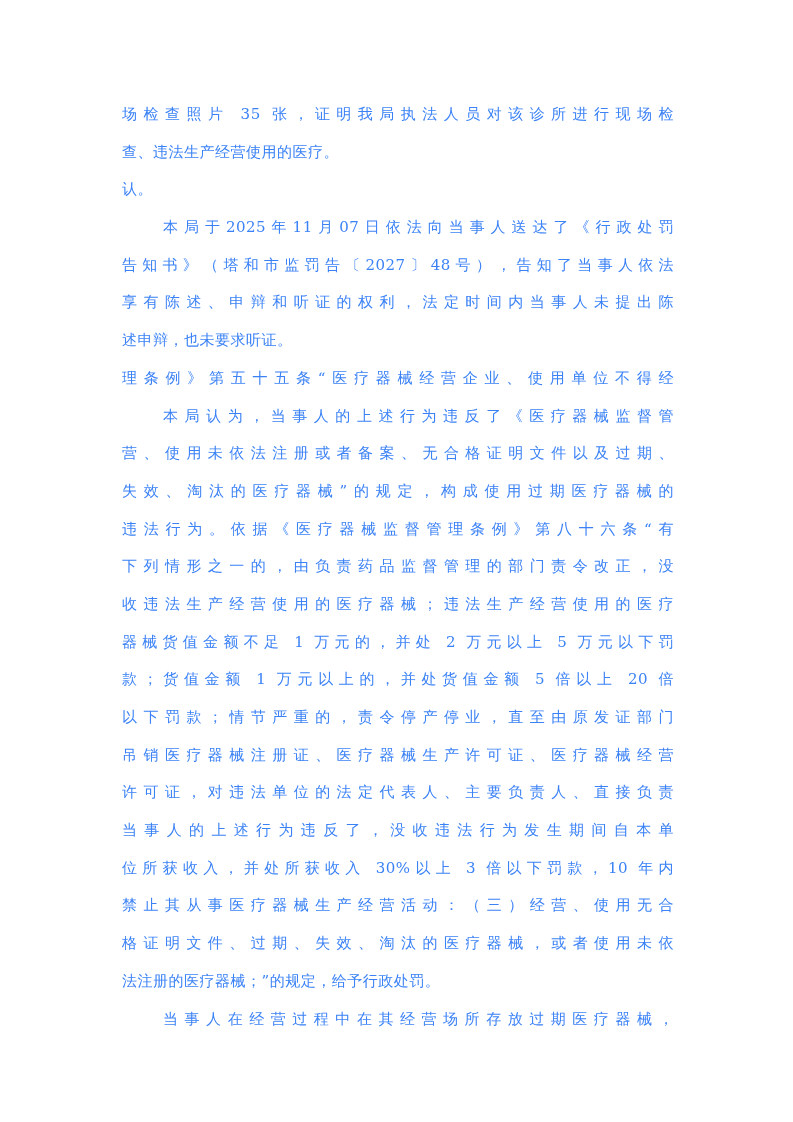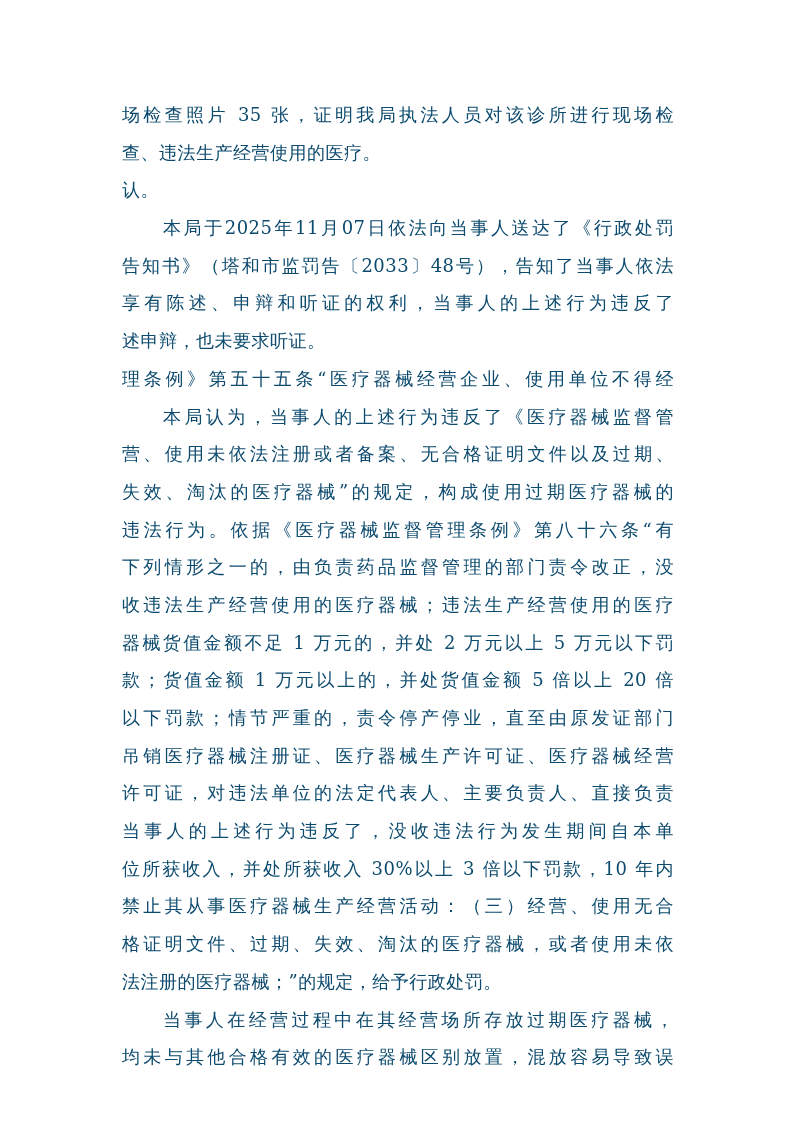--- a/index.html
+++ b/index.html
@@ -3,22 +3,22 @@
 <meta charset="utf-8">
 <style>
   html, body { margin: 0; padding: 0; background: #ffffff; }
   body { width: 793px; height: 1122px; position: relative; overflow: hidden; }
   .page {
     position: absolute;
     left: 122px;
     top: 96px;
     width: 552px;
     font-family: "DejaVu Serif", "Liberation Serif", serif;
-    font-size: 18px;
-    color: #0c4a6e;
+    font-size: 15px;
+    color: #3b82f6;
   }
   .line {
     height: 37.7px;
     line-height: 37.7px;
     white-space: nowrap;
     text-align: justify;
     text-align-last: justify;
     letter-spacing: 0.5px;
   }
   .line.last {
@@ -29,35 +29,34 @@
   }
 </style>
 </head>
 <body>
 
 <div class="page">
   <div class="line">场检查照片 35 张，证明我局执法人员对该诊所进行现场检</div>
   <div class="line last">查、违法生产经营使用的医疗。</div>
   <div class="line last">认。</div>
   <div class="line indent">本局于2025年11月07日依法向当事人送达了《行政处罚</div>
-  <div class="line">告知书》（塔和市监罚告〔2033〕48号），告知了当事人依法</div>
-  <div class="line">享有陈述、申辩和听证的权利，当事人的上述行为违反了</div>
+  <div class="line">告知书》（塔和市监罚告〔2027〕48号），告知了当事人依法</div>
+  <div class="line">享有陈述、申辩和听证的权利，法定时间内当事人未提出陈</div>
   <div class="line last">述申辩，也未要求听证。</div>
   <div class="line">理条例》第五十五条“医疗器械经营企业、使用单位不得经</div>
   <div class="line indent">本局认为，当事人的上述行为违反了《医疗器械监督管</div>
   <div class="line">营、使用未依法注册或者备案、无合格证明文件以及过期、</div>
   <div class="line">失效、淘汰的医疗器械”的规定，构成使用过期医疗器械的</div>
   <div class="line">违法行为。依据《医疗器械监督管理条例》第八十六条“有</div>
   <div class="line">下列情形之一的，由负责药品监督管理的部门责令改正，没</div>
   <div class="line">收违法生产经营使用的医疗器械；违法生产经营使用的医疗</div>
   <div class="line">器械货值金额不足 1 万元的，并处 2 万元以上 5 万元以下罚</div>
   <div class="line">款；货值金额 1 万元以上的，并处货值金额 5 倍以上 20 倍</div>
   <div class="line">以下罚款；情节严重的，责令停产停业，直至由原发证部门</div>
   <div class="line">吊销医疗器械注册证、医疗器械生产许可证、医疗器械经营</div>
   <div class="line">许可证，对违法单位的法定代表人、主要负责人、直接负责</div>
   <div class="line">当事人的上述行为违反了，没收违法行为发生期间自本单</div>
   <div class="line">位所获收入，并处所获收入 30%以上 3 倍以下罚款，10 年内</div>
   <div class="line">禁止其从事医疗器械生产经营活动：（三）经营、使用无合</div>
   <div class="line">格证明文件、过期、失效、淘汰的医疗器械，或者使用未依</div>
   <div class="line last">法注册的医疗器械；”的规定，给予行政处罚。</div>
   <div class="line indent">当事人在经营过程中在其经营场所存放过期医疗器械，</div>
-  <div class="line">均未与其他合格有效的医疗器械区别放置，混放容易导致误</div>
 </div>
 
 </body></html>

